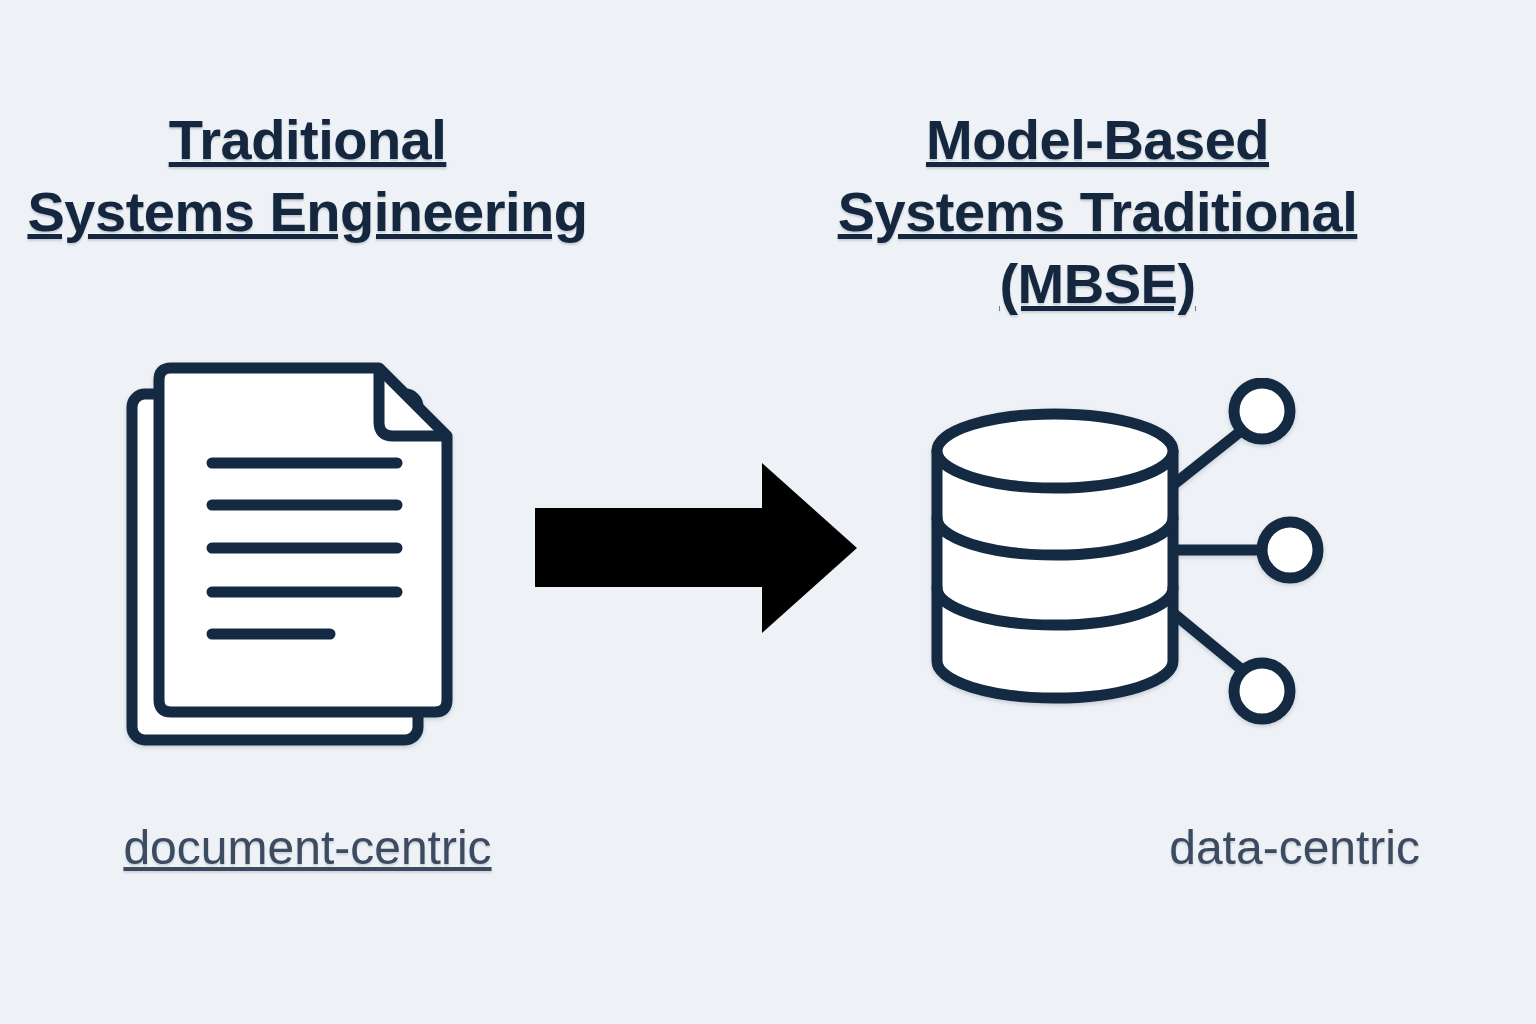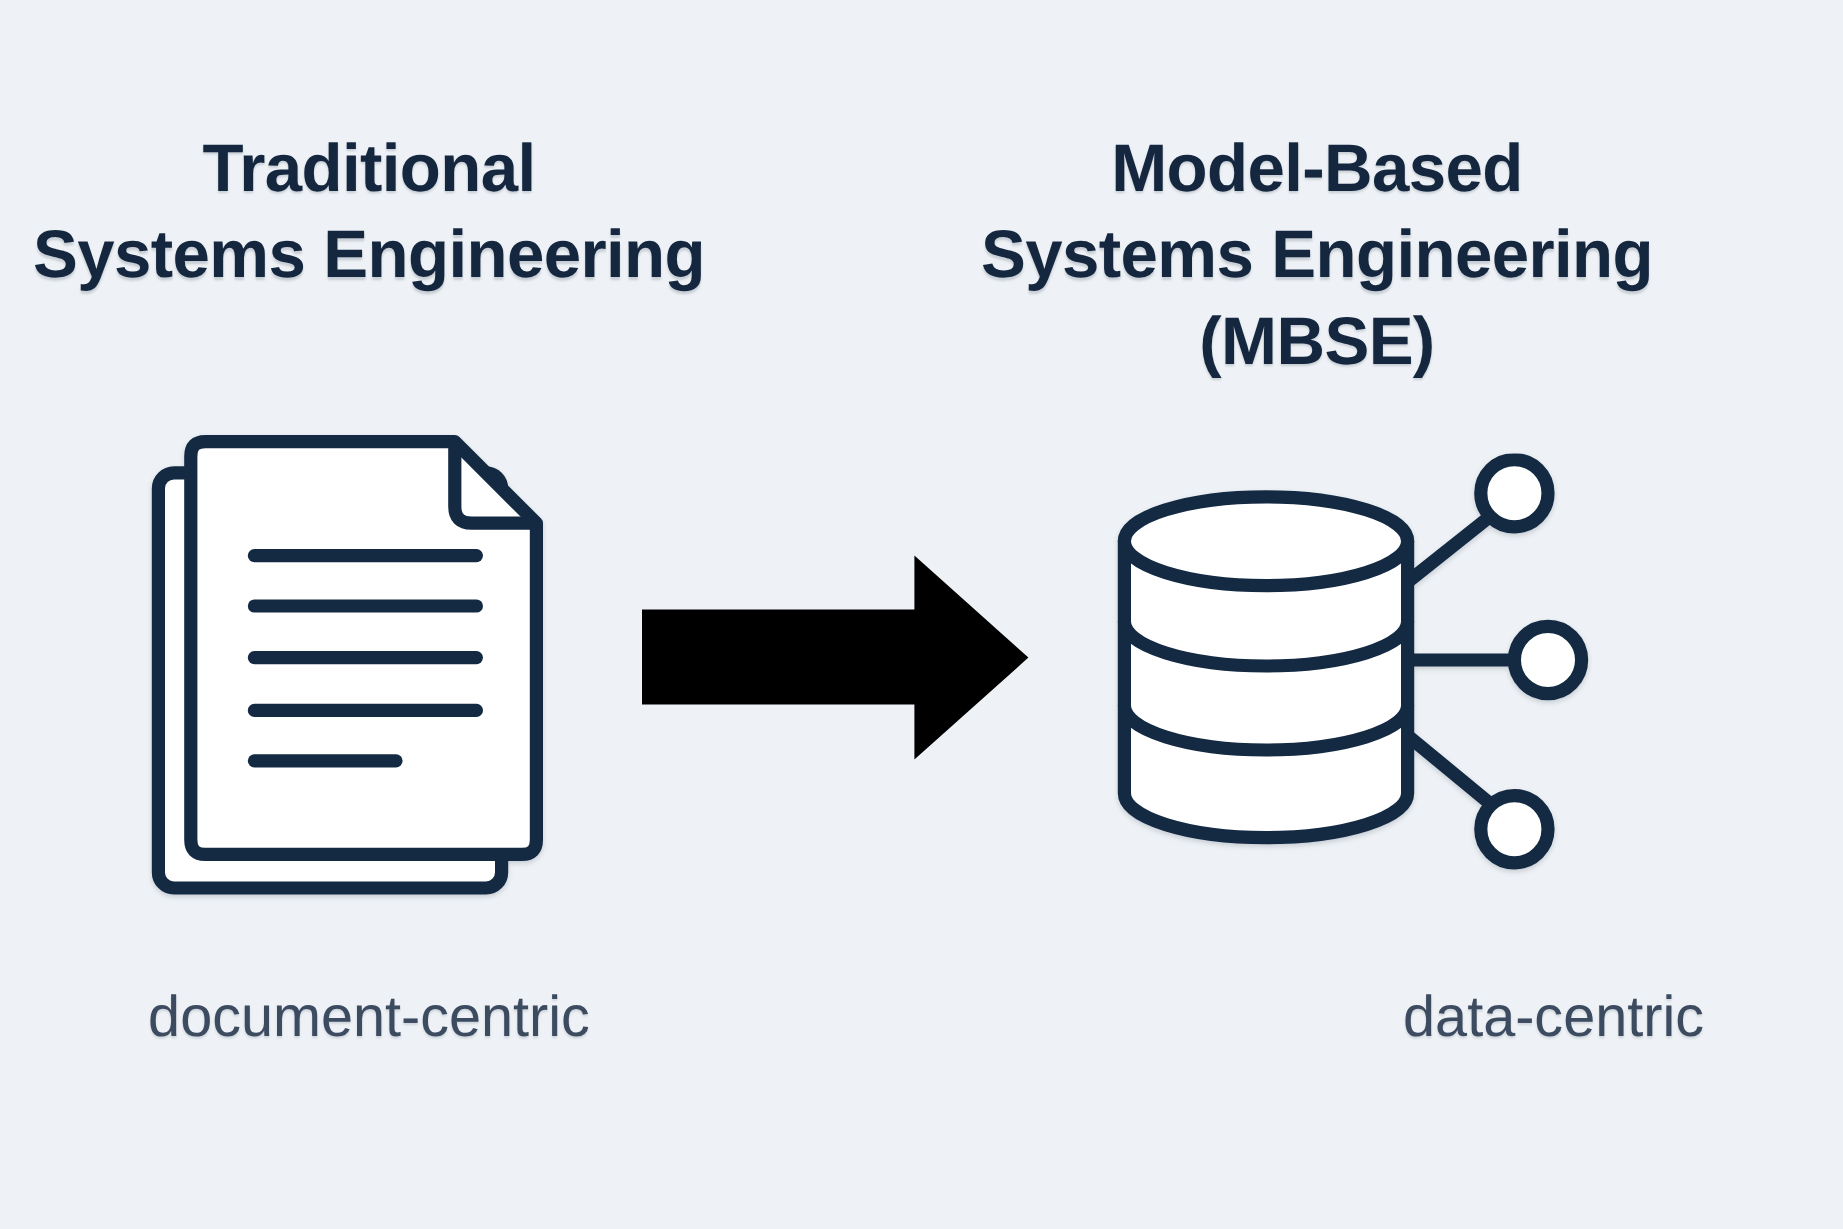--- a/index.html
+++ b/index.html
@@ -22,34 +22,35 @@
     position: absolute;
     top: 104px;
     font-size: 56px;
     font-weight: 700;
     line-height: 72px;
     letter-spacing: -0.5px;
     color: #14273f;
     text-align: center;
     white-space: pre-line;
     text-shadow: 0 2px 2px rgba(20, 39, 63, 0.18);
+    text-decoration: underline;
   }
   .col-title.left  { left: 0px;   width: 615px; }
   .col-title.right { left: 790px; width: 615px; }
   .caption {
     position: absolute;
     top: 818px;
     font-size: 48px;
     font-weight: 400;
     line-height: 60px;
     color: #3c4b60;
     text-align: center;
     text-shadow: 0 2px 2px rgba(20, 39, 63, 0.15);
   }
-  .caption.left  { left: 0px;   width: 615px; }
+  .caption.left  { left: 0px;   width: 615px; text-decoration: underline; }
   .caption.right { left: 805px; width: 615px; text-align: right; }
   .icon-svg {
     position: absolute;
     filter: drop-shadow(0 2px 2px rgba(16, 32, 54, 0.18));
   }
   .doc-icon    { left: 125px; top: 358px; }
   .db-icon     { left: 930px; top: 378px; }
   .arrow-svg   { left: 532px; top: 460px; position: absolute; }
 </style>
 </head>
@@ -79,21 +80,21 @@
     </g>
   </svg>
 
   <div class="caption left">document-centric</div>
 
   <svg class="arrow-svg" width="330" height="176" viewBox="0 0 330 176" xmlns="http://www.w3.org/2000/svg">
     <polygon points="3,48 230,48 230,3 325,88 230,173 230,127 3,127" fill="#000000"></polygon>
   </svg>
 
   <div class="col-title right">Model-Based
-Systems Engineering
+Systems Traditional
 (MBSE)</div>
 
   <svg class="icon-svg db-icon" width="400" height="352" viewBox="0 0 400 352" xmlns="http://www.w3.org/2000/svg">
     <g fill="none" stroke-width="11" stroke-linecap="round" stroke-linejoin="round" stroke="#142a43">
 
       <g>
         <line x1="243" y1="107" x2="311" y2="53"></line>
         <line x1="243" y1="172" x2="328" y2="172"></line>
         <line x1="243" y1="235" x2="311" y2="291"></line>
       </g>

